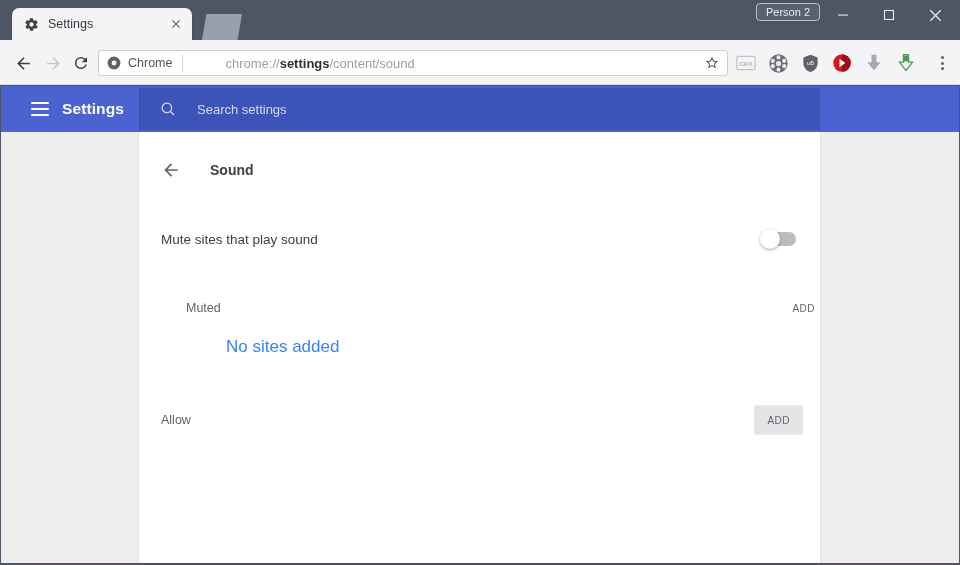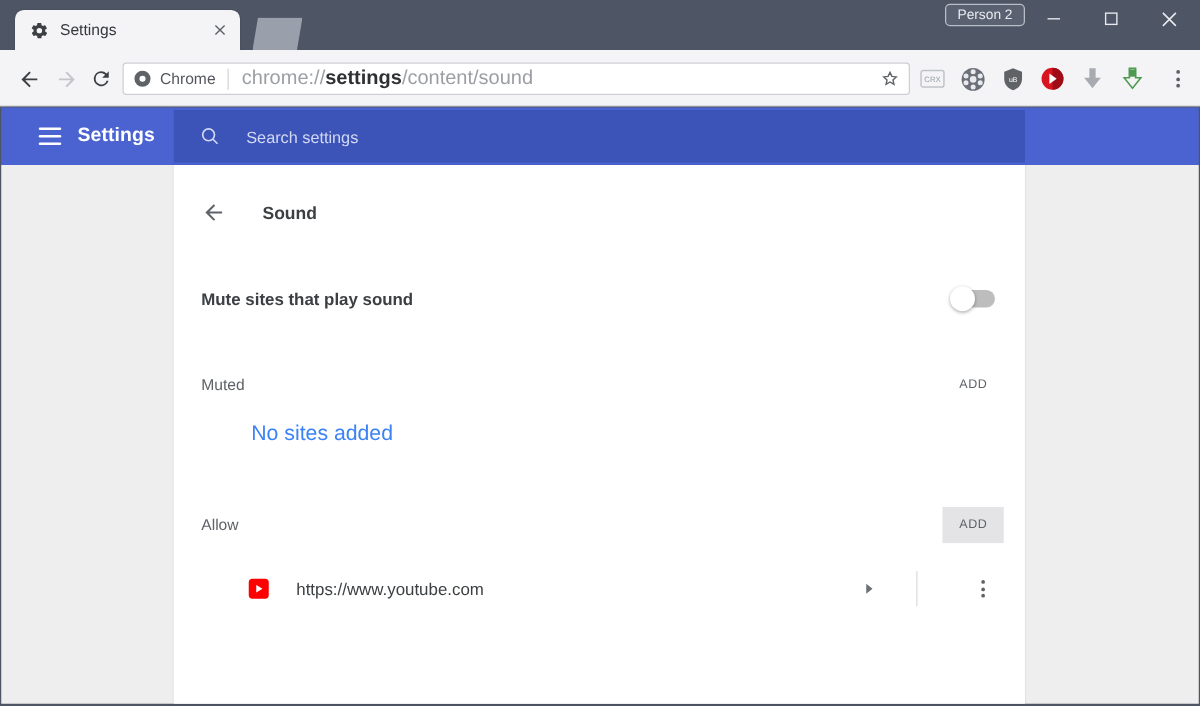--- a/index.html
+++ b/index.html
@@ -79,21 +79,21 @@
   .omnibox {
     position:absolute; left:98px; top:10px; width:630px; height:26px;
     background:#ffffff; border:1px solid #cdcfd4; border-radius:3px;
     display:flex; align-items:center;text-align:center;
   }
   .omni-chip { display:flex; align-items:center; padding-left:8px; }
   .omni-chip-label { font-size:12.5px; color:#53575c; margin-left:7px; }
   .omni-sep {
     width:1px; height:17px; background:#d3d5d9; margin:0 10px;
   }
-  .omni-url { font-size:16px; color:#9b9ea3; white-space:nowrap; }
+  .omni-url { font-size:13px; color:#9b9ea3; white-space:nowrap;margin-left:32px; }
   .omni-url b { color:#2f3033; font-weight:700; }
   .omni-star {
     margin-left:auto; margin-right:7px; width:16px; height:16px; cursor:pointer;
   }
 
   .ext {
     position:absolute; top:12px; width:22px; height:22px; cursor:pointer;
     display:flex; align-items:center; justify-content:center;
   }
   .menu-dots {
@@ -145,37 +145,37 @@
     position:absolute; left:0; top:20px; width:100%; height:36px;
     display:flex; align-items:center;
   }
   .back-arrow { margin-left:22px; width:20px; height:20px; cursor:pointer; }
   .sound-title {
     margin-left:29px; font-size:14px; color:#3c4043; font-weight:bold;
   }
 
   .row-mute {
     position:absolute; left:0; top:85px; width:100%; height:44px;
-    display:flex; align-items:center;font-weight:bold;
+    display:flex; align-items:center;
   }
   .row-mute-label { margin-left:22px; font-size:13.5px; color:#3c4043; }
   .toggle {
     position:absolute; right:24px; top:50%; transform:translateY(-50%);
     width:34px; height:14px; background:#bdbdbd; border-radius:7px; cursor:pointer;
   }
   .toggle-knob {
     position:absolute; left:-2px; top:-3px; width:20px; height:20px;
     background:#ffffff; border-radius:50%;
     box-shadow:0 1px 3px rgba(0,0,0,0.35);
   }
 
   .sec {
     position:absolute; left:0; width:100%;
   }
-  .sec-muted { top:158px; }
+  .sec-muted { top:158px;margin-left:25px; }
   .sec-allow { top:270px; }
   .sec-head {
     position:relative; height:36px; display:flex; align-items:center;
   }
   .sec-title { margin-left:22px; font-size:12.5px; color:#5f6368; }
   .add-btn {
     position:absolute; right:17px; top:50%; transform:translateY(-50%);
     font-size:10px; color:#5f6368; letter-spacing:0.5px;
     padding:9px 13px; cursor:pointer; background:transparent;
     border:none; font-family:"Liberation Sans", sans-serif; font-weight:normal;
@@ -383,28 +383,17 @@
           <button class="add-btn">ADD</button>
         </div>
         <div class="empty-text">No sites added</div>
       </div>
 
       <div class="sec sec-allow">
         <div class="sec-head">
           <span class="sec-title">Allow</span>
           <button class="add-btn hover">ADD</button>
         </div>
-        <div class="site-row">
-          <span class="favicon"></span>
-          <span class="site-url">https://www.youtube.com</span>
-          <span class="site-caret"></span>
-          <span class="site-divider"></span>
-          <span class="site-menu">
-            <i></i>
-            <i></i>
-            <i></i>
-          </span>
-        </div>
       </div>
 
     </div>
   </div>
 </div>
 
 </body></html>

